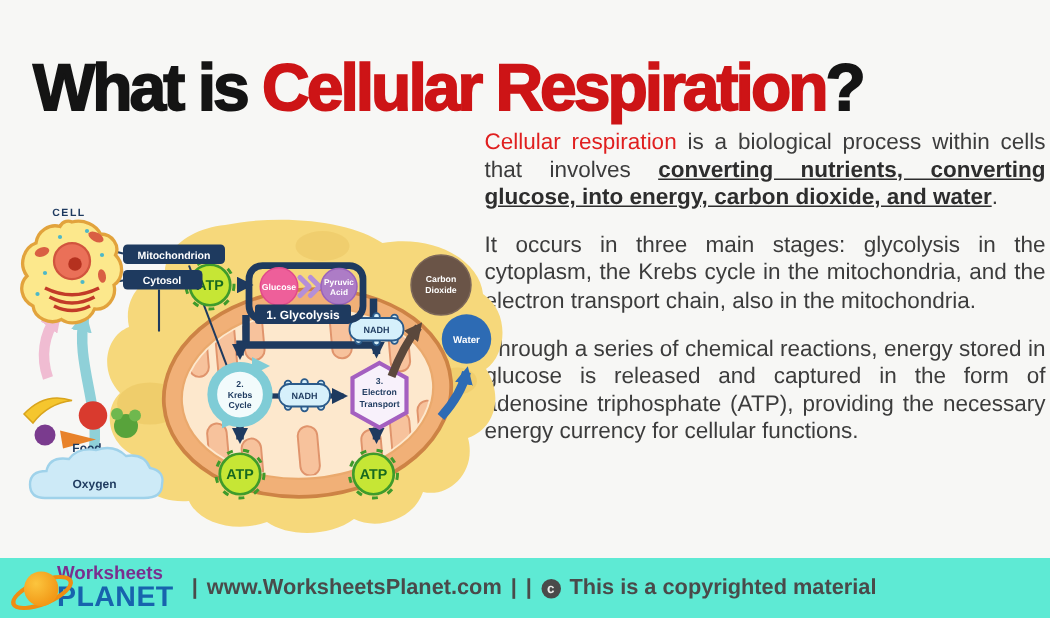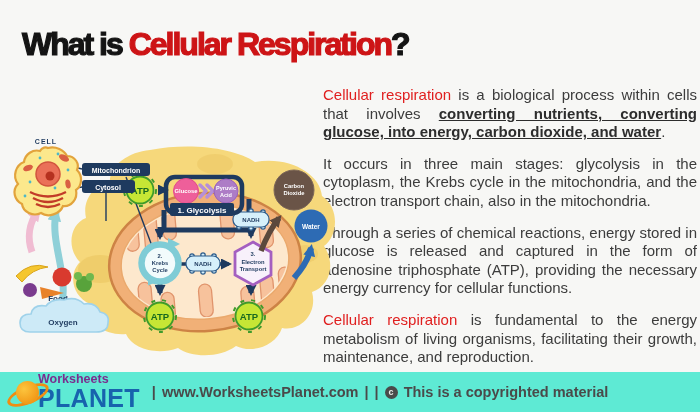--- a/index.html
+++ b/index.html
@@ -4,21 +4,21 @@
 <style>
   html,body { margin:0; padding:0; }
   body {
     width:700px; height:412px;
     background:#f7f7f5;
     font-family:"Liberation Sans", sans-serif;
     position:relative; overflow:hidden;
   }
   .title {
     position:absolute; left:22px; top:5px;
-    font-size:32px; font-weight:bold; letter-spacing:-2px;
+    font-size:44px; font-weight:bold; letter-spacing:-2px;
     color:#141414; white-space:nowrap;
     -webkit-text-stroke:1.2px;
   }
   .title .hl { color:#cd1416; }
   .article { position:absolute; left:323px; top:86px; width:374px; }
   .article p {
     margin:0 0 13px 0; font-size:15px; line-height:18.6px;
     color:#3c3c3c; text-align:justify;
   }
   .red { color:#e01f1f; }
@@ -34,41 +34,40 @@
   .planet .ball {
     position:absolute; left:4px; top:5px; width:23px; height:23px; border-radius:50%;
     background:radial-gradient(circle at 35% 35%, #fcc53e, #f29a18 70%);
   }
   .planet .ring {
     position:absolute; left:-6px; top:10px; width:38px; height:12px;
     border:3px solid #ef8d12; border-radius:50%; transform:rotate(-22deg);
   }
   .brand { display:flex; flex-direction:column; line-height:1; margin-left:-6px; }
   .brand-top { color:#7a2e8e; font-weight:bold; font-size:12.5px; }
-  .brand-bottom { color:#1763ad; font-weight:bold; font-size:25px; letter-spacing:0.3px; margin-top:1px; }
+  .brand-bottom { color:#1763ad; font-weight:bold; font-size:19px; letter-spacing:0.3px; margin-top:1px; }
   .copy {
     margin-left:12px; font-size:14.5px; font-weight:bold; color:#4a4a4a;
     display:flex; align-items:center; gap:6px; white-space:nowrap;
   }
   .copy-icon {
     display:inline-flex; width:13px; height:13px; border-radius:50%;
     background:#4a4a4a; color:#ebebe9; font-size:9px; font-weight:bold;
     align-items:center; justify-content:center;
   }
 </style>
 </head>
 <body>
 
 <h1 class="title"><span>What is </span><span class="hl">Cellular Respiration</span><span>?</span></h1>
 
 <div class="article">
   <p><span class="red">Cellular respiration</span><span> is a biological process within cells that involves </span><span class="u">converting nutrients, converting glucose, into energy, carbon dioxide, and water</span><span>.</span></p>
   <p>It occurs in three main stages: glycolysis in the cytoplasm, the Krebs cycle in the mitochondria, and the electron transport chain, also in the mitochondria.</p>
   <p>Through a series of chemical reactions, energy stored in glucose is released and captured in the form of adenosine triphosphate (ATP), providing the necessary energy currency for cellular functions.</p>
-  <p><span class="red">Cellular respiration</span><span> is fundamental to the energy metabolism of living organisms, facilitating their growth, maintenance, and reproduction.</span></p>
 </div>
 
 <svg class="diagram" viewBox="0 0 340 268">
   <defs>
     <marker id="mNavy" markerUnits="userSpaceOnUse" markerWidth="11" markerHeight="11" refX="8" refY="5.5" orient="auto">
         <path d="M0,0 L11,5.5 L0,11 Z" fill="#1e3a5f"></path>
       </marker>
     <marker id="mBrown" markerUnits="userSpaceOnUse" markerWidth="12" markerHeight="12" refX="8" refY="6" orient="auto">
         <path d="M0,0 L12,6 L0,12 Z" fill="#5b483c"></path>
       </marker>

